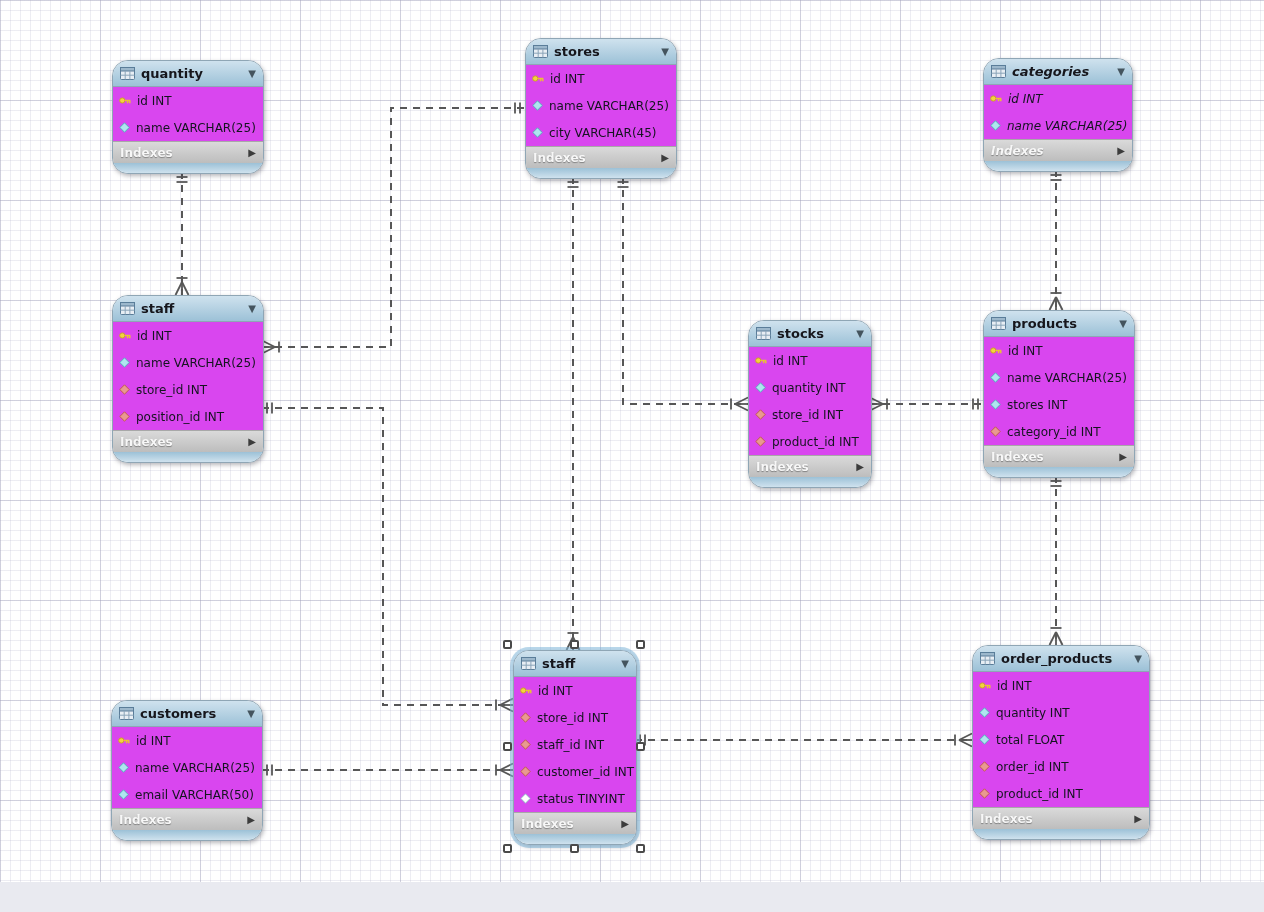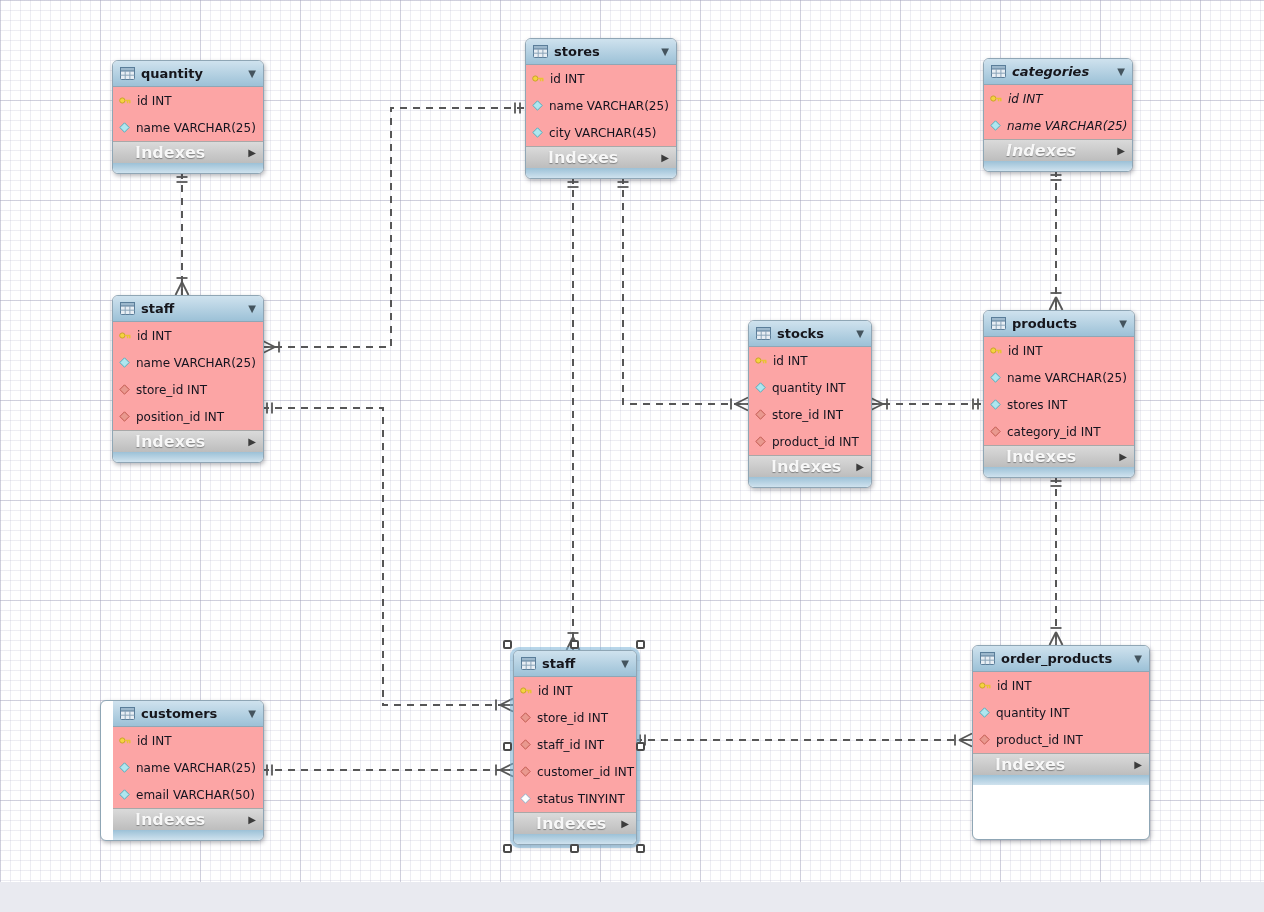--- a/index.html
+++ b/index.html
@@ -6,35 +6,35 @@
     font-family:"DejaVu Sans","Liberation Sans",sans-serif;}
   #canvas{position:relative;width:1264px;height:912px;background-color:#ffffff;
     background-image:
       linear-gradient(to right, rgba(160,160,185,.38) 1px, transparent 1px),
       linear-gradient(to bottom, rgba(160,160,185,.38) 1px, transparent 1px),
       linear-gradient(to right, rgba(190,190,210,.28) 1px, transparent 1px),
       linear-gradient(to bottom, rgba(190,190,210,.28) 1px, transparent 1px);
     background-size:100px 100px,100px 100px,10px 10px,10px 10px;}
   #wires{position:absolute;left:0;top:0;width:1264px;height:912px;pointer-events:none;}
   #wires .wire{pointer-events:stroke;}
-  .tbl{position:absolute;border:1px solid #8fa6b5;border-radius:6px;
+  .tbl{position:absolute;border:1px solid #8fa6b5;border-radius:16px;
     box-shadow:1px 2px 4px rgba(50,50,60,.35);background:#fff;overflow:hidden;}
   .tbl.selected{box-shadow:0 0 0 3px rgba(128,182,216,.55),1px 2px 4px rgba(50,50,60,.35);}
   .tbl-hdr{height:26px;display:flex;align-items:center;gap:6px;padding:0 7px;
     background:linear-gradient(to bottom,var(--hdr-top),var(--hdr-bot));
     border-bottom:1px solid #8fa6b5;box-sizing:border-box;}
   .tbl-hdr .ttl{flex:1;font-size:13px;font-weight:bold;color:#16161c;
     white-space:nowrap;overflow:hidden;}
   .tri{font-size:10px;color:#44545e;line-height:1;}
   .row{height:27px;display:flex;align-items:center;gap:6px;padding:0 6px;
-    box-sizing:border-box;background:#fca5a5;}
+    box-sizing:border-box;background:#d946ef;}
   .row .lbl{font-size:12px;color:#14141f;white-space:nowrap;}
   .idx{height:22px;display:flex;align-items:center;padding:0 7px;box-sizing:border-box;
     background:linear-gradient(to bottom,#dadada,#bdbdbd);border-top:1px solid #a8a8a8;}
-  .idx .lbl{font-size:16px;font-weight:bold;color:#f7f7f7;text-shadow:0 1px 1px rgba(0,0,0,.35);margin-left:15px;}
+  .idx .lbl{font-size:12px;font-weight:bold;color:#f7f7f7;text-shadow:0 1px 1px rgba(0,0,0,.35);}
   .idx .tri{margin-left:auto;color:#3c3c3c;}
   .ftr{height:10px;background:linear-gradient(to bottom,var(--hdr-bot),var(--hdr-top));}
   .handle{position:absolute;width:9px;height:9px;background:#fff;border:2px solid #4a4a4a;
     border-radius:2px;box-sizing:border-box;}
   #bottombar{position:absolute;left:0;top:882px;width:1264px;height:30px;background:#e9eaf0;}
   .icon{flex:0 0 auto;display:inline-flex;}
 </style>
 </head>
 <body>
 
@@ -403,21 +403,21 @@
           </svg>
         </span>
         <span class="lbl">category_id INT</span>
       </div>
       <div class="idx">
         <span class="lbl">Indexes</span>
         <span class="tri">▶</span>
       </div>
       <div class="ftr"></div>
     </div>
-    <div class="tbl" style="left: 100px; top: 700px; width: 150px; height: 139px; padding-left: 12px;">
+    <div class="tbl" style="left: 111px; top: 700px; width: 150px; height: 139px;">
       <div class="tbl-hdr">
         <span class="icon">
           <svg width="15" height="13" viewBox="0 0 15 13">
             <rect x="0.5" y="0.5" width="14" height="12" rx="1" fill="#e8eef4" stroke="#5a7d99"></rect>
             <rect x="0.5" y="0.5" width="14" height="3.5" fill="#9db8cc" stroke="#5a7d99"></rect>
             <line x1="5.2" y1="4" x2="5.2" y2="12.5" stroke="#8aa4b8"></line>
             <line x1="9.9" y1="4" x2="9.9" y2="12.5" stroke="#8aa4b8"></line>
             <line x1="0.5" y1="8.2" x2="14.5" y2="8.2" stroke="#8aa4b8"></line>
           </svg>
         </span>
@@ -551,20 +551,36 @@
         <span class="icon">
           <svg width="11" height="11" viewBox="0 0 11 11">
             <polygon points="5.5,0.8 10.2,5.5 5.5,10.2 0.8,5.5" fill="#aee6ef" stroke="#55aebc"></polygon>
           </svg>
         </span>
         <span class="lbl">quantity INT</span>
       </div>
       <div class="row">
         <span class="icon">
           <svg width="11" height="11" viewBox="0 0 11 11">
+            <polygon points="5.5,0.8 10.2,5.5 5.5,10.2 0.8,5.5" fill="#aee6ef" stroke="#55aebc"></polygon>
+          </svg>
+        </span>
+        <span class="lbl">total FLOAT</span>
+      </div>
+      <div class="row">
+        <span class="icon">
+          <svg width="11" height="11" viewBox="0 0 11 11">
+            <polygon points="5.5,0.8 10.2,5.5 5.5,10.2 0.8,5.5" fill="#e9998f" stroke="#c05a50"></polygon>
+          </svg>
+        </span>
+        <span class="lbl">order_id INT</span>
+      </div>
+      <div class="row">
+        <span class="icon">
+          <svg width="11" height="11" viewBox="0 0 11 11">
             <polygon points="5.5,0.8 10.2,5.5 5.5,10.2 0.8,5.5" fill="#e9998f" stroke="#c05a50"></polygon>
           </svg>
         </span>
         <span class="lbl">product_id INT</span>
       </div>
       <div class="idx">
         <span class="lbl">Indexes</span>
         <span class="tri">▶</span>
       </div>
       <div class="ftr"></div>

